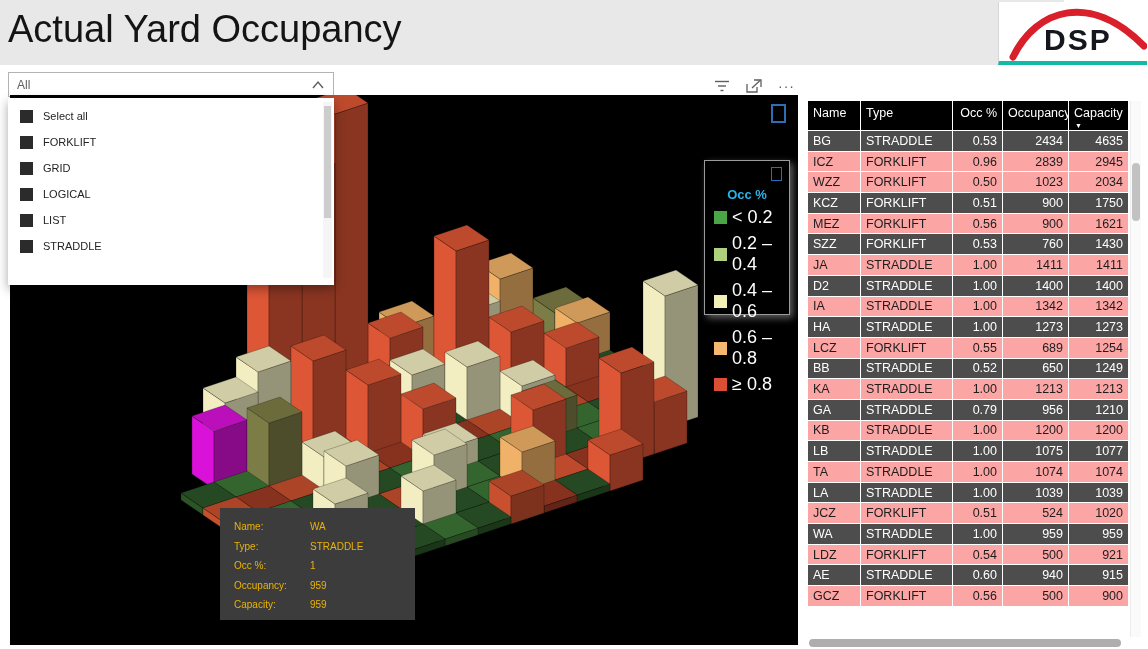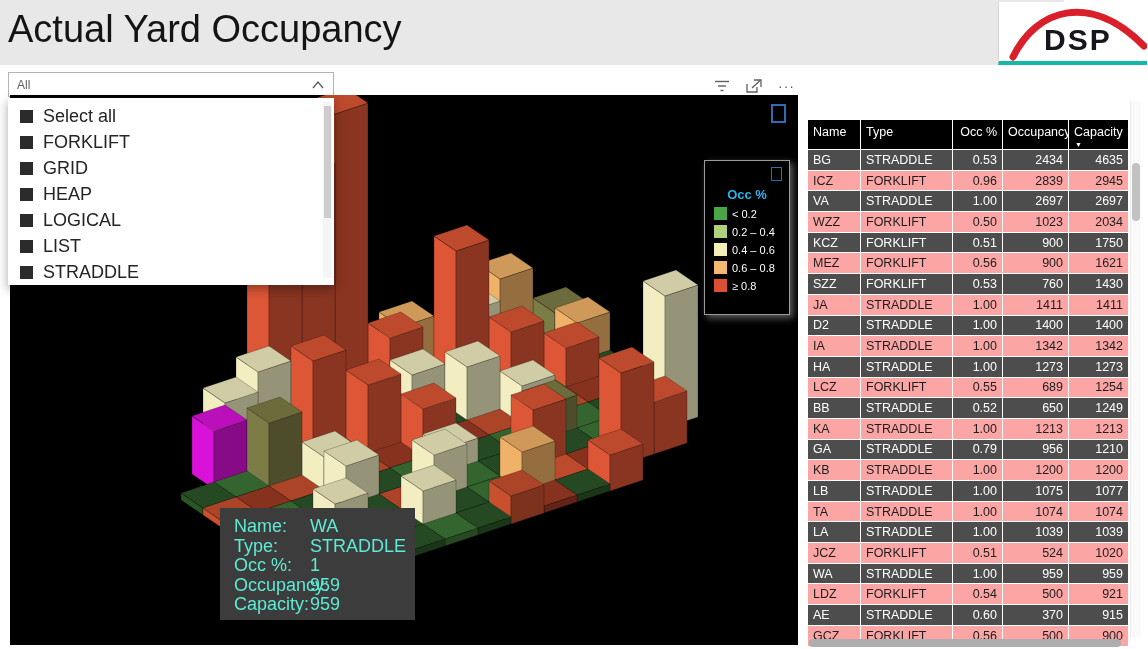--- a/index.html
+++ b/index.html
@@ -12,49 +12,49 @@
             border-left:1px solid #d6d6d6;border-bottom:4px solid #14b8a6;}
   
   .slicer{position:absolute;left:8px;top:72px;width:326px;height:25px;background:#fff;
           border:1px solid #b3b3b3;box-sizing:border-box;display:flex;align-items:center;
           justify-content:space-between;padding:0 8px;cursor:pointer;}
   .slicer-value{font-size:12px;color:#605e5c;}
   .dropdown{position:absolute;left:8px;top:98px;width:326px;height:187px;background:#fff;
             box-shadow:0 4px 10px rgba(0,0,0,.35);z-index:30;padding-top:5px;box-sizing:border-box;}
   .dd-item{display:flex;align-items:center;height:26px;padding-left:12px;cursor:pointer;}
   .dd-check{width:13px;height:13px;background:#2b2b2b;margin-right:10px;flex:0 0 13px;}
-  .dd-label{font-size:18px;color:#252423;}
+  .dd-label{font-size:11px;color:#252423;}
   .dd-scroll{position:absolute;right:2px;top:4px;width:9px;height:176px;background:#f5f5f5;}
   .dd-thumb{position:absolute;left:1px;top:4px;width:7px;height:112px;background:#cdcdcd;}
   
   .vh-icons{position:absolute;left:714px;top:76px;width:86px;height:20px;display:flex;
             gap:16px;align-items:center;color:#605e5c;}
   .vh-icons svg{display:block;}
   .dots{font-size:14px;color:#605e5c;letter-spacing:1px;line-height:10px;cursor:pointer;}
   
   .canvas3d{position:absolute;left:10px;top:95px;width:788px;height:550px;background:#000;z-index:5;}
   .canvas3d svg.scene{position:absolute;left:0;top:0;}
   .sel-rect{position:absolute;width:11px;height:15px;border:2px solid #2e6db4;background:transparent;}
   .canvas-selrect{right:12px;top:9px;}
   
   .legend{position:absolute;left:694px;top:65px;width:84px;height:153px;background:#000;
           border:1px solid #9b9b9b;box-shadow:3px 3px 7px rgba(210,210,210,.45);z-index:6;}
   .legend .sel-rect{right:7px;top:6px;width:9px;height:12px;border-width:1.5px;}
   .legend-title{margin-top:26px;text-align:center;font-size:13px;font-weight:bold;color:#2ab2e8;}
   .legend-item{display:flex;align-items:center;margin:5px 0 0 9px;}
   .legend-chip{width:13px;height:13px;margin-right:5px;flex:0 0 13px;}
-  .legend-label{font-size:11px;color:#fff;}
+  .legend-label{font-size:18px;color:#fff;}
   
   .tooltip{position:absolute;left:210px;top:413px;width:195px;height:112px;background:#3c3c3c;
            z-index:8;padding:9px 0 0 14px;box-sizing:border-box;}
-  .tt-row{display:flex;font-size:18px;color:#5eead4;line-height:19.5px;}
+  .tt-row{display:flex;font-size:10px;color:#eab308;line-height:19.5px;}
   .tt-label{width:76px;flex:0 0 76px;}
   
   .tbl-wrap{position:absolute;left:808px;top:100px;width:320px;height:549px;overflow:hidden;background:#fff;}
-  table.grid{border-collapse:separate;border-spacing:0 1px;table-layout:fixed;width:320px;margin-top:19px;}
+  table.grid{border-collapse:separate;border-spacing:0 1px;table-layout:fixed;width:320px;}
   table.grid th{background:#000;color:#fff;font-weight:400;font-size:12.5px;height:29px;
                 text-align:left;padding:0 5px;position:relative;box-sizing:border-box;
                 vertical-align:top;padding-top:5px;cursor:pointer;}
   table.grid td{font-size:12.5px;height:19.7px;padding:0 5px;white-space:nowrap;overflow:hidden;box-sizing:border-box;}
   table.grid th+th, table.grid td+td{border-left:1px solid #fff;}
   tr.dark td{background:#4d4d4d;color:#fff;}
   tr.light td{background:#fca5a5;color:#1d1d1d;}
   .num{text-align:right;}
   .sort-arrow{position:absolute;left:6px;bottom:1px;font-size:7px;line-height:7px;color:#fff;}
   .vscroll{position:absolute;left:1130px;top:101px;width:10px;height:536px;background:#fafafa;
@@ -88,24 +88,20 @@
         <span class="dd-check"></span>
         <span class="dd-label">Select all</span>
       </div>
       <div class="dd-item">
         <span class="dd-check"></span>
         <span class="dd-label">FORKLIFT</span>
       </div>
       <div class="dd-item">
         <span class="dd-check"></span>
         <span class="dd-label">GRID</span>
-      </div>
-      <div class="dd-item">
-        <span class="dd-check"></span>
-        <span class="dd-label">HEAP</span>
       </div>
       <div class="dd-item">
         <span class="dd-check"></span>
         <span class="dd-label">LOGICAL</span>
       </div>
       <div class="dd-item">
         <span class="dd-check"></span>
         <span class="dd-label">LIST</span>
       </div>
       <div class="dd-item">
@@ -624,27 +620,20 @@
           <td class="num">2434</td>
           <td class="num">4635</td>
         </tr>
         <tr class="light">
           <td>ICZ</td>
           <td>FORKLIFT</td>
           <td class="num">0.96</td>
           <td class="num">2839</td>
           <td class="num">2945</td>
         </tr>
-        <tr class="dark">
-          <td>VA</td>
-          <td>STRADDLE</td>
-          <td class="num">1.00</td>
-          <td class="num">2697</td>
-          <td class="num">2697</td>
-        </tr>
         <tr class="light">
           <td>WZZ</td>
           <td>FORKLIFT</td>
           <td class="num">0.50</td>
           <td class="num">1023</td>
           <td class="num">2034</td>
         </tr>
         <tr class="dark">
           <td>KCZ</td>
           <td>FORKLIFT</td>
@@ -768,21 +757,21 @@
           <td>LDZ</td>
           <td>FORKLIFT</td>
           <td class="num">0.54</td>
           <td class="num">500</td>
           <td class="num">921</td>
         </tr>
         <tr class="dark">
           <td>AE</td>
           <td>STRADDLE</td>
           <td class="num">0.60</td>
-          <td class="num">370</td>
+          <td class="num">940</td>
           <td class="num">915</td>
         </tr>
         <tr class="light">
           <td>GCZ</td>
           <td>FORKLIFT</td>
           <td class="num">0.56</td>
           <td class="num">500</td>
           <td class="num">900</td>
         </tr>
       </tbody>

